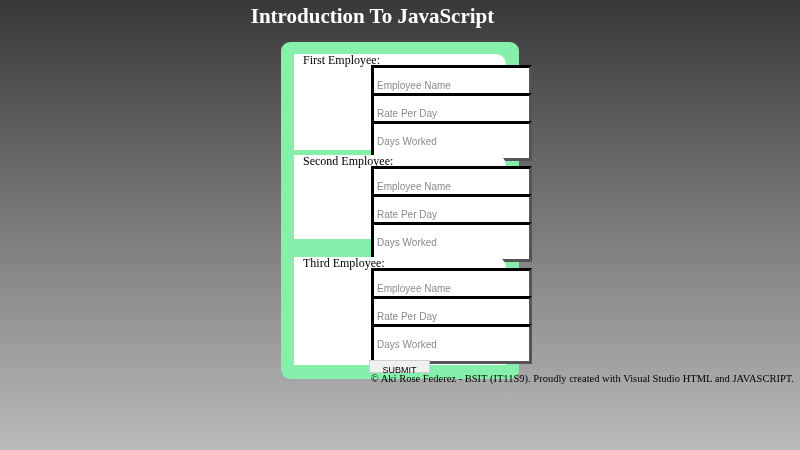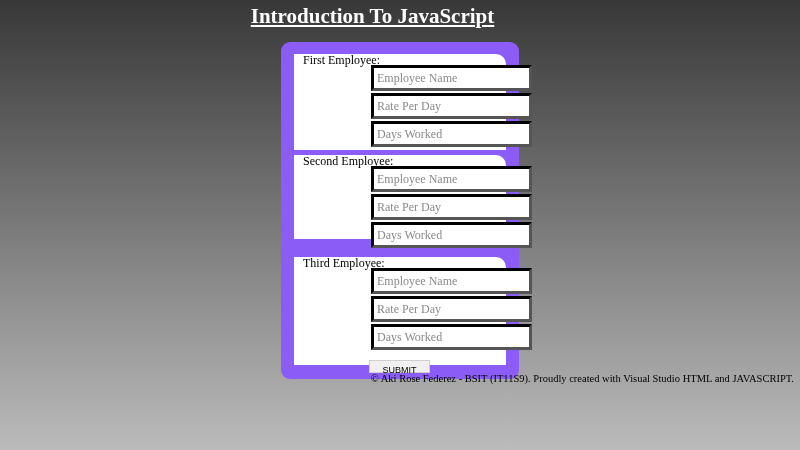--- a/index.html
+++ b/index.html
@@ -5,40 +5,39 @@
   html, body { margin:0; padding:0; }
   body {
     width:800px; height:450px; overflow:hidden; position:relative;
     background: linear-gradient(to bottom, #383838 0%, #bbbbbb 100%);
     font-family: "Liberation Serif", serif;
   }
   .title {
     position:absolute; left:0; width:745px; top:4px; text-align:center;
     color:#ffffff; font-weight:bold; font-size:21px;
     font-family: "Liberation Serif", serif;
-    text-decoration: underline;
   }
   .panel {
     position:absolute; left:281px; top:42px; width:238px; height:337px;
-    background:#8b5cf6; border-radius:9px;
+    background:#86efac; border-radius:9px;
   }
   .card {
     position:absolute; left:13px; width:212px; background:#ffffff;
     border-radius:0 10px 0 0;
   }
   .card-label {
     position:absolute; left:9px; top:-1px; font-size:12px; color:#000;
     font-family:"Liberation Serif", serif;
   }
   .field {
     position:absolute; left:77px; width:149px; height:10px;
     border-style:solid; border-width:3px 3px 3px 3px;
     border-color:#000 #555 #555 #000;
-    background:#fff; padding:5px 3px;
-    font-family:Liberation Serif, serif; font-size:12px; color:#999;
+    background:#fff; padding:12px 3px;
+    font-family:Liberation Sans, sans-serif; font-size:10px; color:#999;
     line-height:10px; outline:none;
   }
   .field::placeholder { color:#8a8a8a; }
   .submit {
     position:absolute; left:88px; top:318px; width:61px; height:13px;
     background:#f0f0f0; border:1px solid #cfcfcf; padding:4px;
     font-family:"Liberation Sans", sans-serif; font-size:9px; color:#000;
     line-height:11px; text-align:center;
   }
   .footer {

